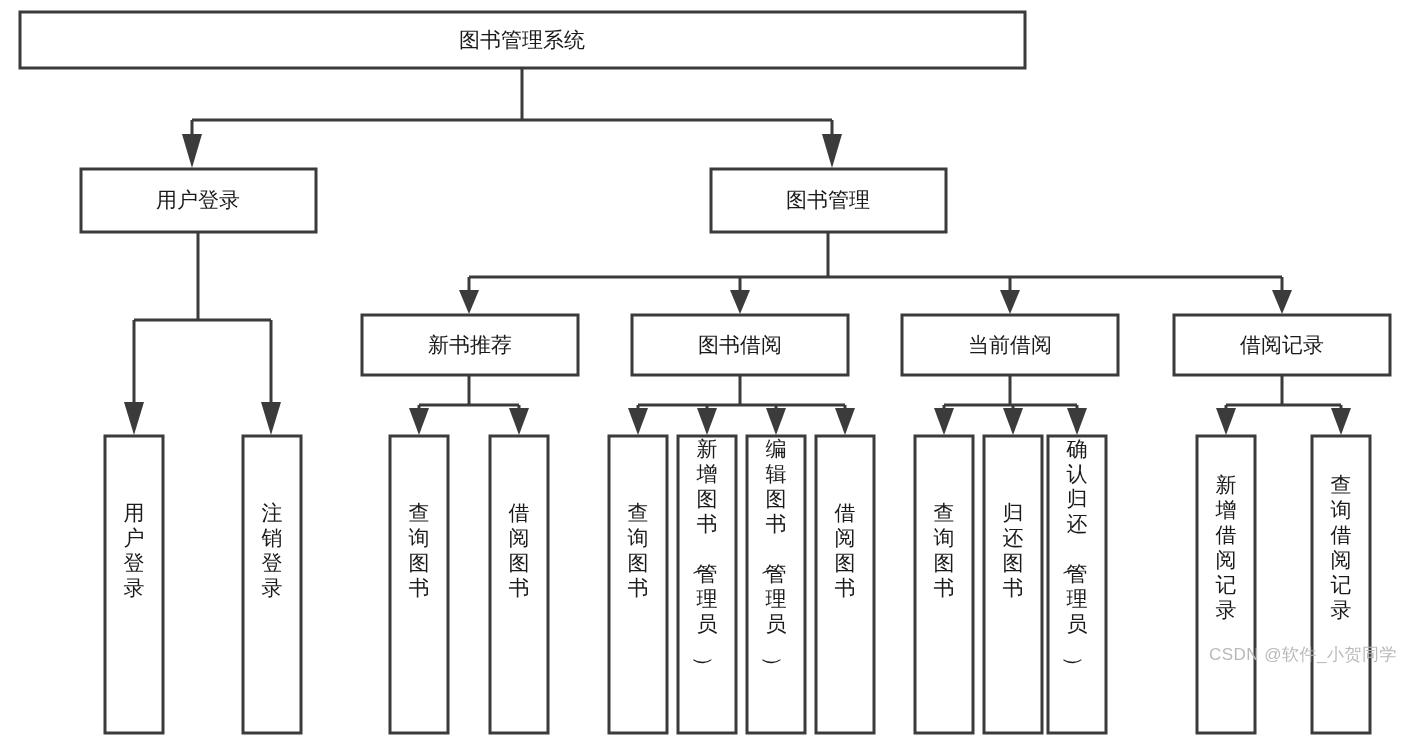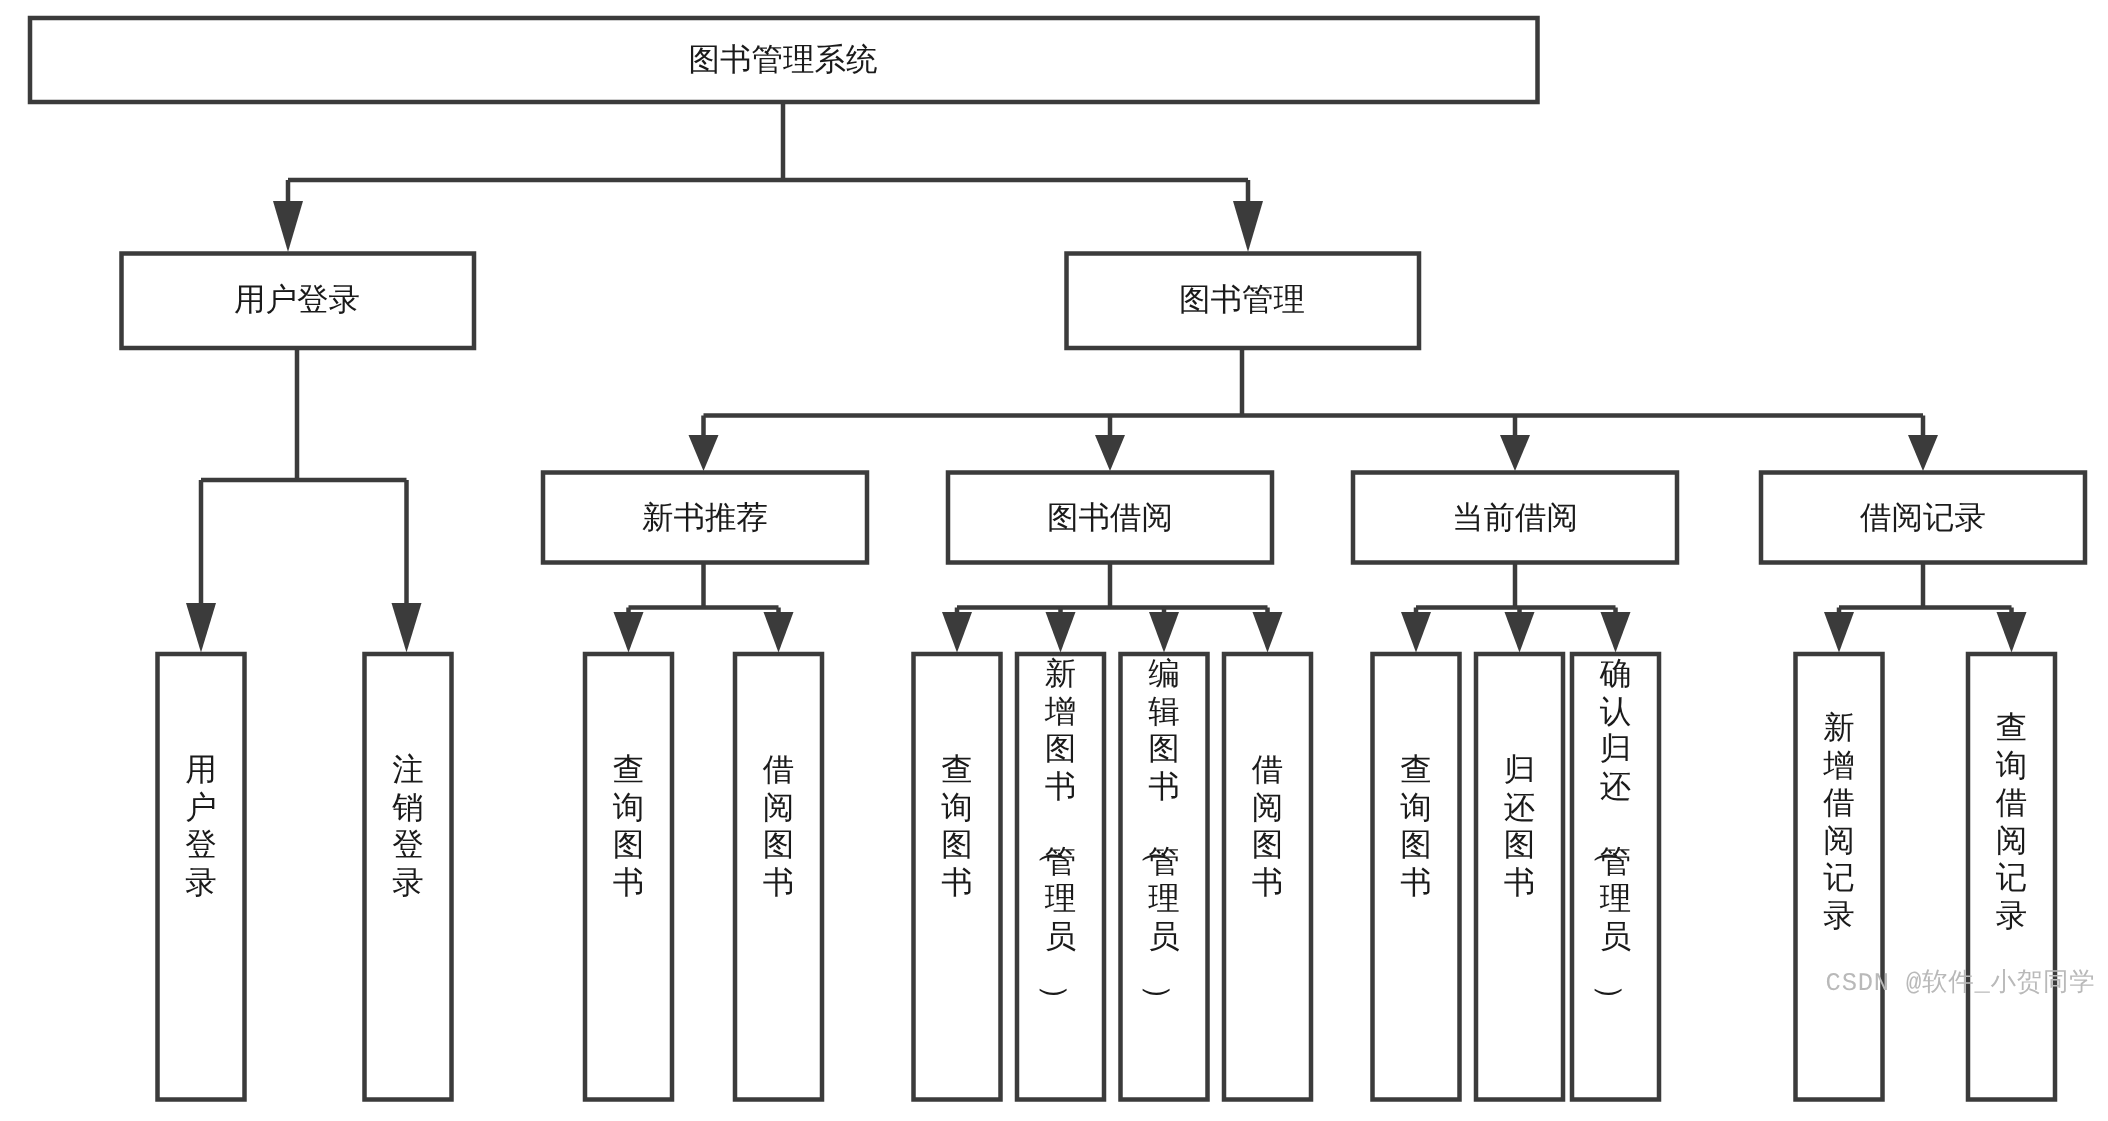--- a/index.html
+++ b/index.html
@@ -50,21 +50,21 @@
   .node-label-vertical {
     fill: #1a1a1a;
     font-family: "DejaVu Sans", "Liberation Sans", sans-serif;
     font-size: 21px;
     text-anchor: middle;
   }
   .watermark {
     position: absolute;
     right: 8px;
     bottom: 6px;
-    font-family: Liberation Mono, monospace;
+    font-family: Liberation Sans, sans-serif;
     font-size: 17px;
     color: #b9b9b9;
     white-space: nowrap;
     pointer-events: none;
     letter-spacing: 0.5px;
   }
 </style>
 </head>
 <body>
 

